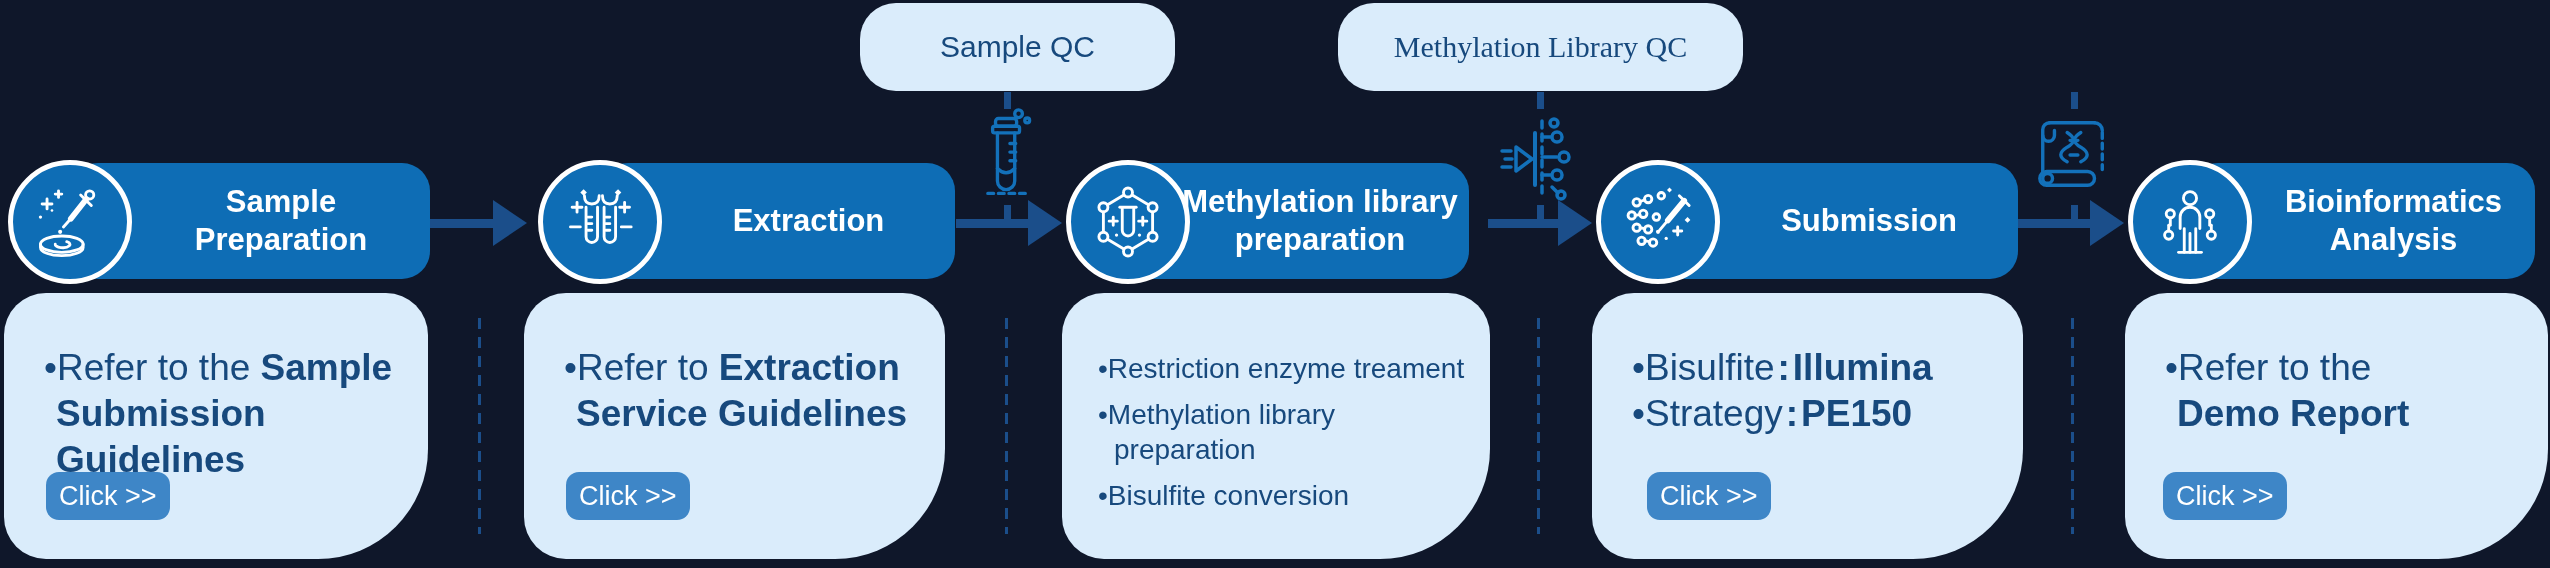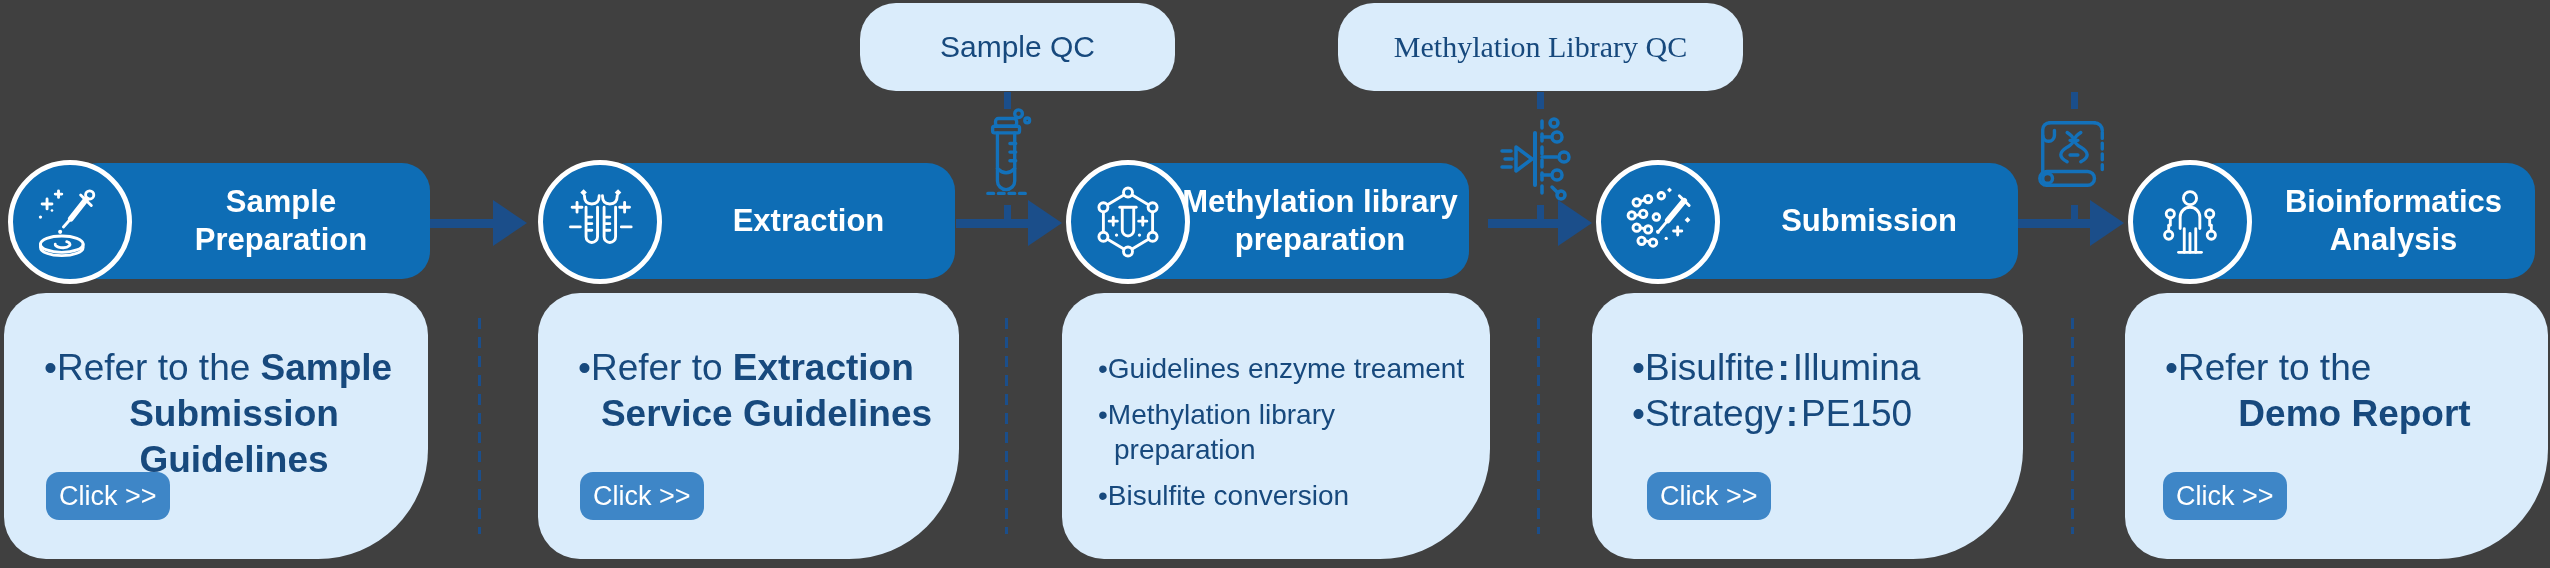--- a/index.html
+++ b/index.html
@@ -1,17 +1,17 @@
 <!DOCTYPE html>
 <html><head>
 <meta charset="utf-8">
 <style>
   html,body{margin:0;padding:0;background:#fff;}
   body{font-family:"Liberation Sans","DejaVu Sans",sans-serif;}
-  .canvas{position:relative;width:2550px;height:568px;background:#404040;overflow:hidden;}
+  .canvas{position:relative;width:2550px;height:568px;background:#0f172a;overflow:hidden;}
 
   
   .qc-bubble{position:absolute;top:3px;height:88px;background:#daecfb;border-radius:36px;
     display:flex;align-items:center;justify-content:center;}
   .qc-bubble span{font-size:30px;color:#17497d;}
 
   
   .vseg{position:absolute;width:7px;background:#1b4e8a;}
   .qc-icon{position:absolute;}
 
@@ -29,26 +29,26 @@
 
   
   .arrow-shaft{position:absolute;top:219px;height:9px;background:#1b4e8a;}
   .arrow-head{position:absolute;top:200px;width:0;height:0;
     border-top:23px solid transparent;border-bottom:23px solid transparent;border-left:34px solid #1b4e8a;}
 
   
   .panel{position:absolute;top:293px;height:266px;background:#daecfb;border-radius:42px 42px 110px 42px;}
   .panel-text{position:absolute;left:40px;right:16px;top:52px;font-size:37px;line-height:46px;color:#17497d;}
   .panel-text b{font-weight:bold;}
-  .p-line2{padding-left:12px;text-align:center;}
+  .p-line2{padding-left:12px;}
   .panel ul{position:absolute;left:36px;right:10px;top:58px;margin:0;padding:0;list-style:none;}
   .panel ul li{font-size:28px;line-height:35px;color:#17497d;margin-bottom:11px;
     padding-left:16px;text-indent:-16px;white-space:pre-line;}
   .kv .colon{font-weight:bold;padding:0 3px;}
-  .kv b{font-weight:normal;}
+  .kv b{font-weight:bold;}
   .btn{position:absolute;top:179px;height:48px;line-height:48px;padding:0 13px;border-radius:13px;
     background:#3e86c7;color:#fff;font-size:27px;cursor:pointer;}
 
   
   .separator{position:absolute;top:318px;width:3px;height:216px;
     background:repeating-linear-gradient(to bottom,#1b4e8a 0 11px,transparent 11px 19px);}
 
   
   .w-ic{stroke:#fff;fill:none;stroke-width:3.5;stroke-linecap:round;stroke-linejoin:round;}
   .b-ic{stroke:#1371ba;fill:none;stroke-width:3.5;stroke-linecap:round;stroke-linejoin:round;}
@@ -250,31 +250,31 @@
   <div class="arrow-head" style="left:2090px;"></div>
 
   <div class="panel" style="left:4px;width:424px;">
     <div class="panel-text">
       <div><span>•Refer to the </span><b>Sample</b></div>
       <div class="p-line2"><b>Submission Guidelines</b></div>
     </div>
     <div class="btn" style="left:42px;">Click &gt;&gt;</div>
   </div>
 
-  <div class="panel" style="left:538px;width:421px;text-decoration:underline;">
+  <div class="panel" style="left:524px;width:421px;text-decoration:underline;">
     <div class="panel-text">
       <div><span>•Refer to </span><b>Extraction</b></div>
       <div class="p-line2"><b>Service Guidelines</b></div>
     </div>
     <div class="btn" style="left:42px;">Click &gt;&gt;</div>
   </div>
 
   <div class="panel" style="left:1062px;width:428px;">
     <ul>
-      <li>•Guidelines enzyme treament</li>
+      <li>•Restriction enzyme treament</li>
       <li>•Methylation library
 preparation</li>
       <li>•Bisulfite conversion</li>
     </ul>
   </div>
 
   <div class="panel" style="left:1592px;width:431px;">
     <div class="panel-text kv">
       <div><span>•Bisulfite</span><span class="colon">:</span><b>Illumina</b></div>
       <div><span>•Strategy</span><span class="colon">:</span><b>PE150</b></div>

